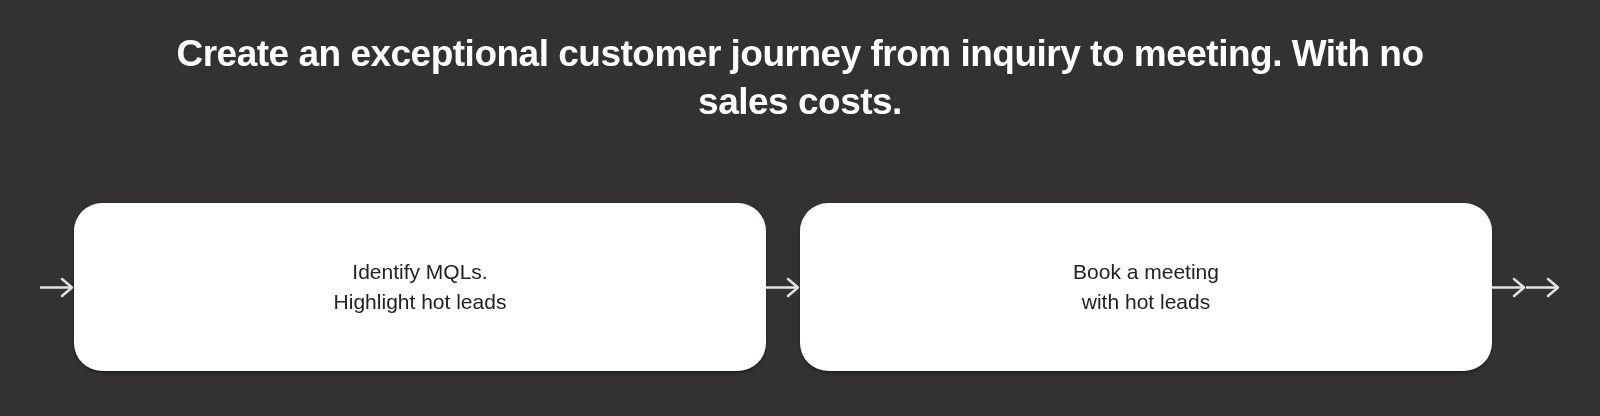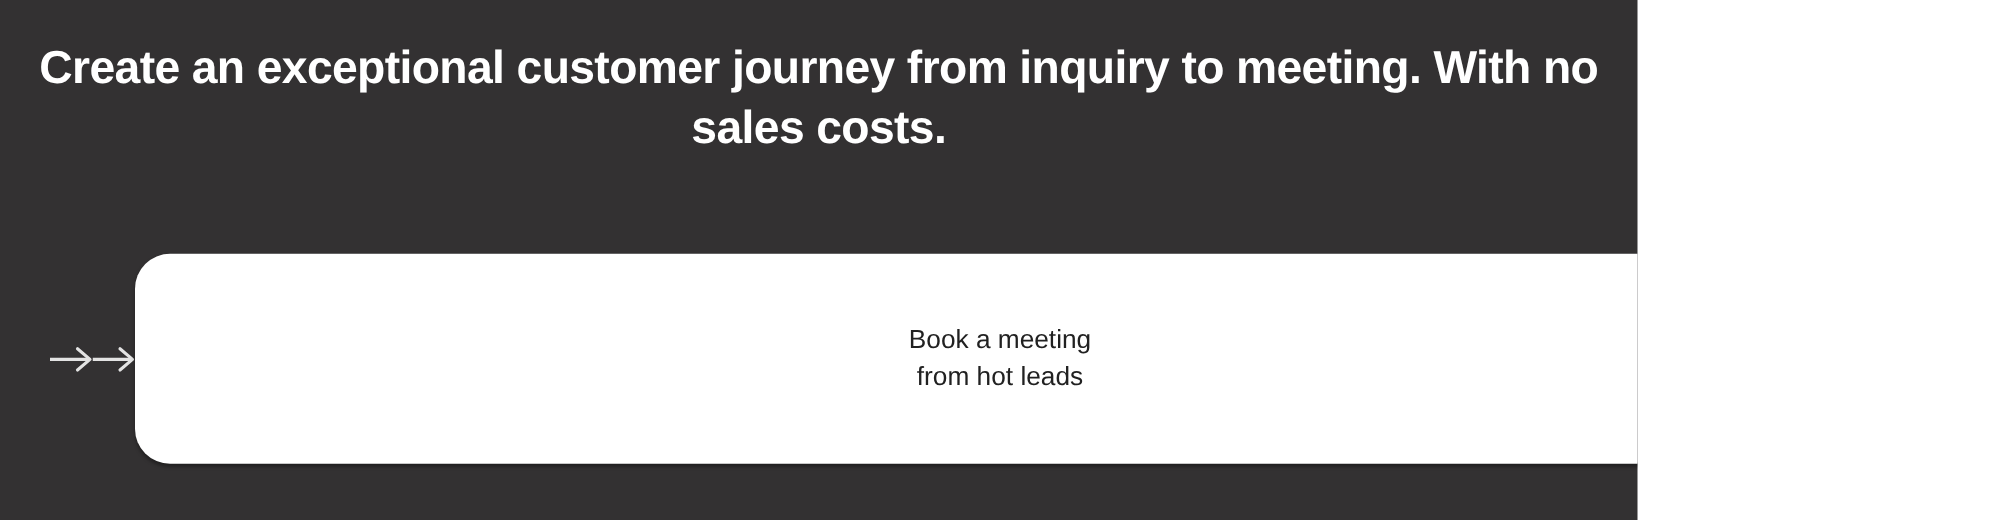--- a/index.html
+++ b/index.html
@@ -1,21 +1,21 @@
 <!DOCTYPE html>
 <html><head>
 <meta charset="utf-8">
 <style>
   html, body {
     margin: 0;
     padding: 0;
   }
   .canvas {
     position: relative;
-    width: 1310px;
+    width: 1600px;
     height: 416px;
     background: #333132;
     overflow: hidden;
     font-family: "Liberation Sans", sans-serif;
   }
   .heading {
     position: absolute;
     top: 30px;
     left: 0;
     right: 0;
@@ -75,31 +75,35 @@
   <div class="flow">
 
 
     <div class="arrow">
       <svg width="34" height="25" viewBox="0 0 34 25">
         <path d="M0 12.5 H31" fill="none" stroke="#e3e3e3" stroke-width="2.5"></path>
         <path d="M22 4 L32 12.5 L22 21" fill="none" stroke="#e3e3e3" stroke-width="2.5" stroke-linecap="round" stroke-linejoin="round"></path>
       </svg>
     </div>
 
+    <div class="step-card">
+      <div class="step-label">Identify MQLs.
+Highlight hot leads</div>
+    </div>
 
     <div class="arrow">
       <svg width="34" height="25" viewBox="0 0 34 25">
         <path d="M0 12.5 H31" fill="none" stroke="#e3e3e3" stroke-width="2.5"></path>
         <path d="M22 4 L32 12.5 L22 21" fill="none" stroke="#e3e3e3" stroke-width="2.5" stroke-linecap="round" stroke-linejoin="round"></path>
       </svg>
     </div>
 
     <div class="step-card">
       <div class="step-label">Book a meeting
-from hot leads</div>
+with hot leads</div>
     </div>
 
     <div class="arrow">
       <svg width="34" height="25" viewBox="0 0 34 25">
         <path d="M0 12.5 H31" fill="none" stroke="#e3e3e3" stroke-width="2.5"></path>
         <path d="M22 4 L32 12.5 L22 21" fill="none" stroke="#e3e3e3" stroke-width="2.5" stroke-linecap="round" stroke-linejoin="round"></path>
       </svg>
     </div>
 
 

